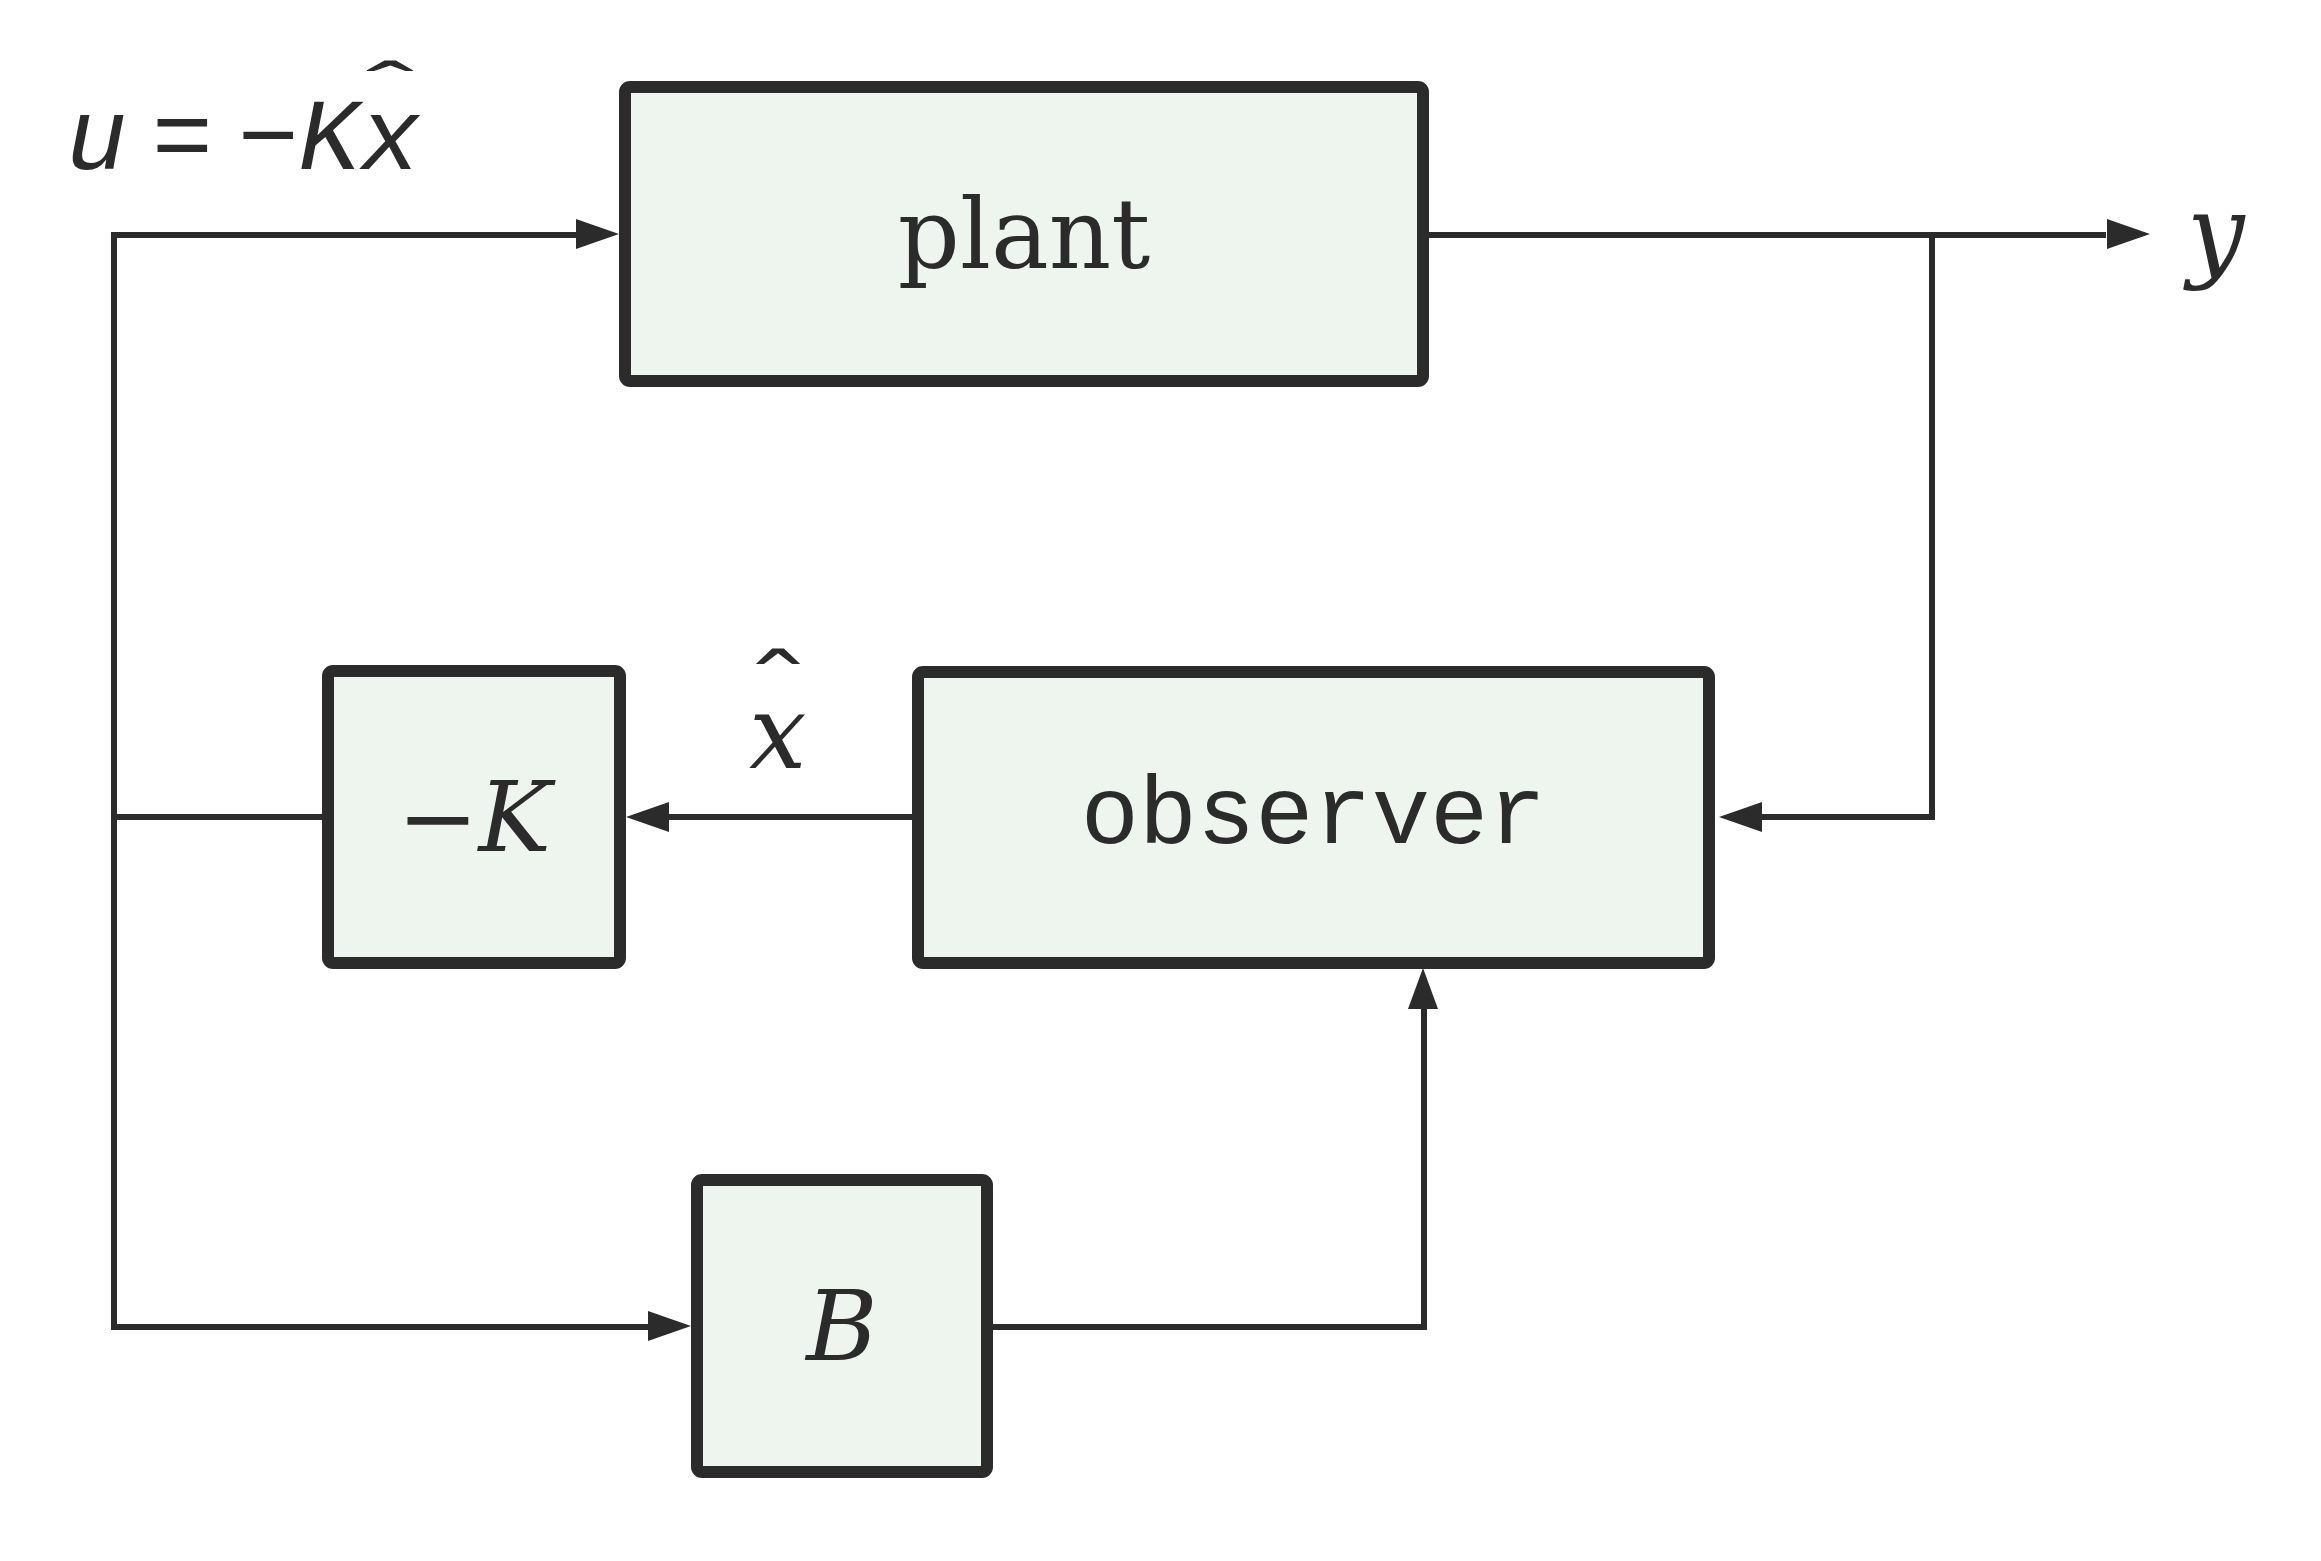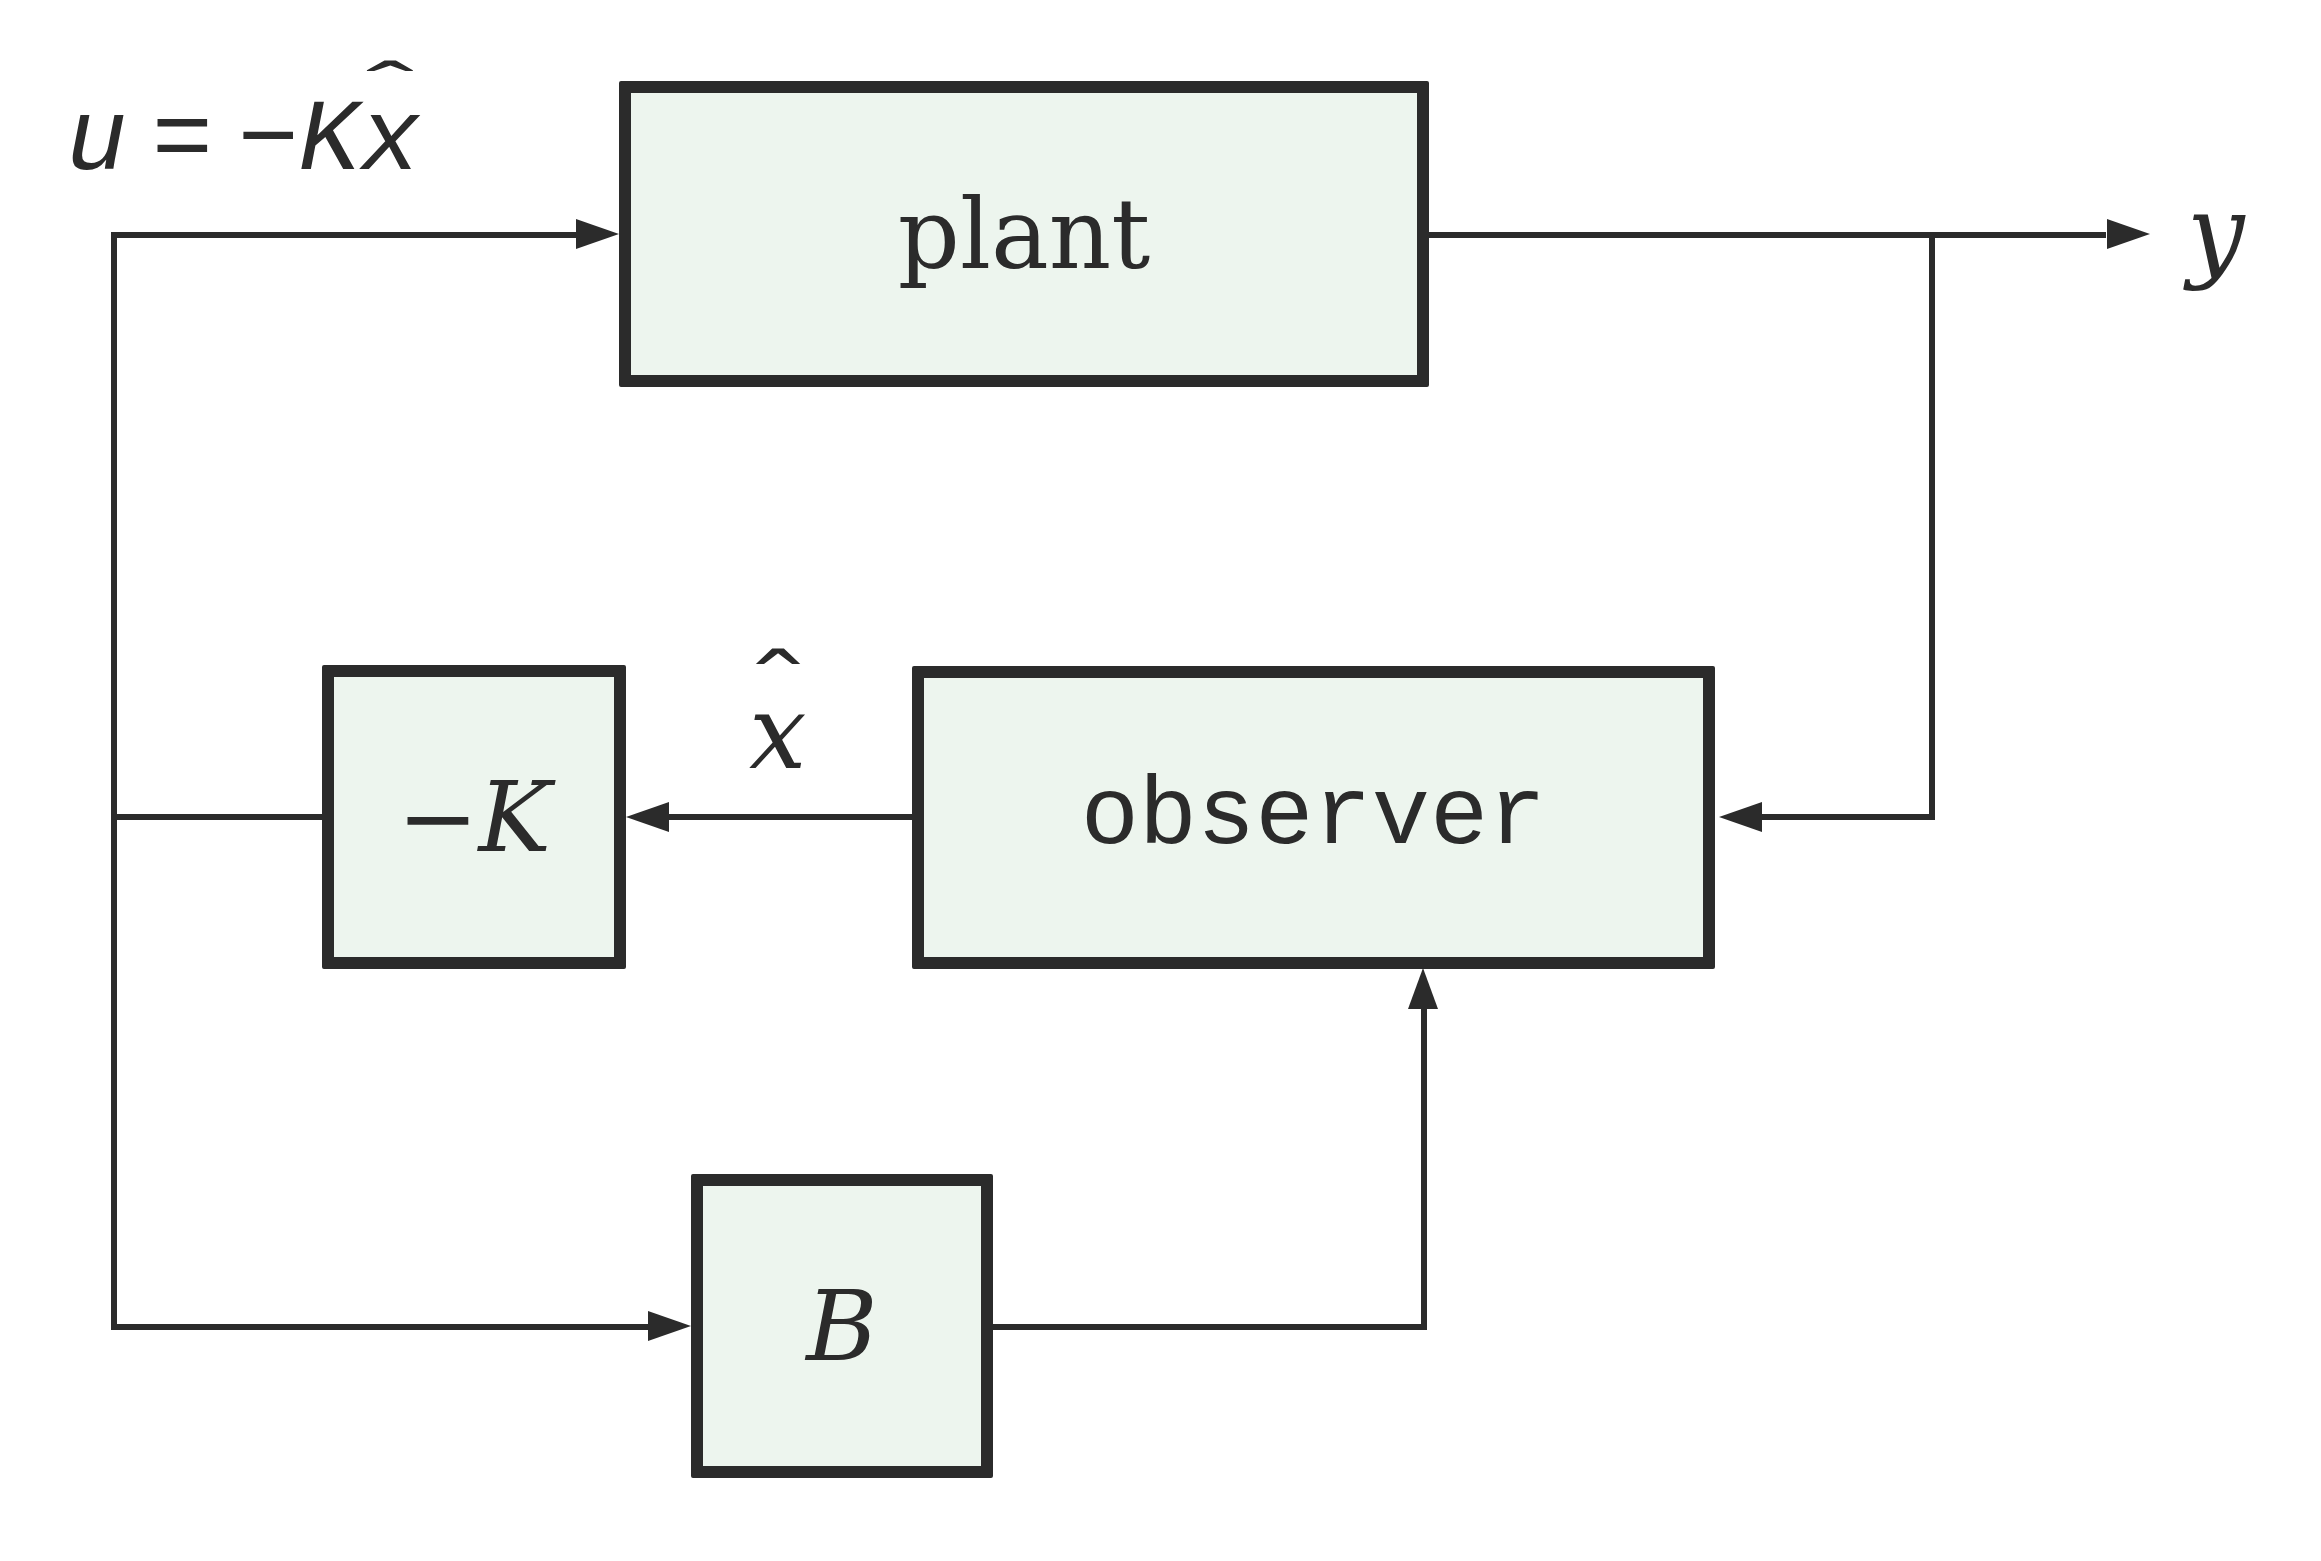--- a/index.html
+++ b/index.html
@@ -16,21 +16,21 @@
     background:var(--background);
     overflow:hidden;
     font-family:"DejaVu Serif","Liberation Serif",serif;
     color:var(--text);
   }
   .block{
     position:absolute;
     box-sizing:border-box;
     background:var(--block-fill);
     border:12.6px solid var(--block-border);
-    border-radius:2px;
+    border-radius:11px;
     display:flex;align-items:center;justify-content:center;
   }
   .block-label{
     font-size:97px;
     line-height:1;
     color:var(--text);
     white-space:nowrap;
   }
   .math{font-style:italic;}
   .seg{position:absolute;background:var(--line);}

